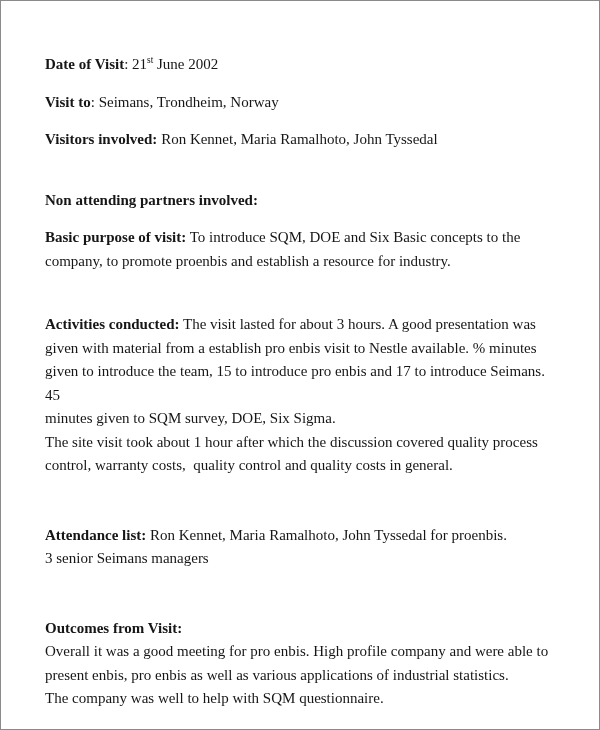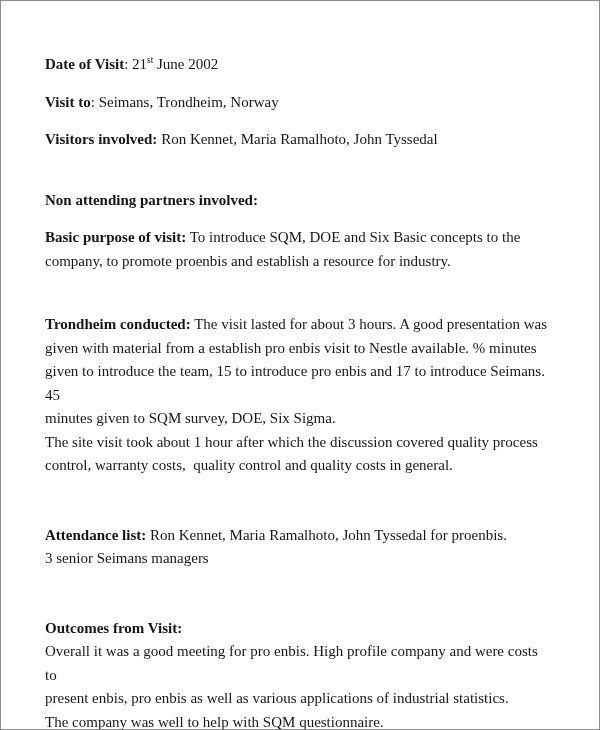--- a/index.html
+++ b/index.html
@@ -81,38 +81,38 @@
     <div class="gap-sm"></div>
 
     <div class="block">
       <div class="line"><span class="lbl">Basic purpose of visit:</span><span> To introduce SQM, DOE and Six Basic concepts to the</span></div>
       <div class="line">company, to promote proenbis and establish a resource for industry.</div>
     </div>
 
     <div class="gap-lg"></div>
 
     <div class="block">
-      <div class="line"><span class="lbl">Trondheim conducted:</span><span> The visit lasted for about 3 hours. A good presentation was</span></div>
+      <div class="line"><span class="lbl">Activities conducted:</span><span> The visit lasted for about 3 hours. A good presentation was</span></div>
       <div class="line">given with material from a establish pro enbis visit to Nestle available. % minutes</div>
       <div class="line">given to introduce the team, 15 to introduce pro enbis and 17 to introduce Seimans. 45</div>
       <div class="line">minutes given to SQM survey, DOE, Six Sigma.</div>
       <div class="line">The site visit took about 1 hour after which the discussion covered quality process</div>
       <div class="line">control, warranty costs,  quality control and quality costs in general.</div>
     </div>
 
     <div class="gap-xl"></div>
 
     <div class="block">
       <div class="line"><span class="lbl">Attendance list:</span><span> Ron Kennet, Maria Ramalhoto, John Tyssedal for proenbis.</span></div>
       <div class="line">3 senior Seimans managers</div>
     </div>
 
     <div class="gap-xl"></div>
 
     <div class="block">
       <div class="line lbl">Outcomes from Visit:</div>
-      <div class="line">Overall it was a good meeting for pro enbis. High profile company and were costs to</div>
+      <div class="line">Overall it was a good meeting for pro enbis. High profile company and were able to</div>
       <div class="line">present enbis, pro enbis as well as various applications of industrial statistics.</div>
       <div class="line">The company was well to help with SQM questionnaire.</div>
     </div>
 
   </div>
 </div>
 
 </body></html>

